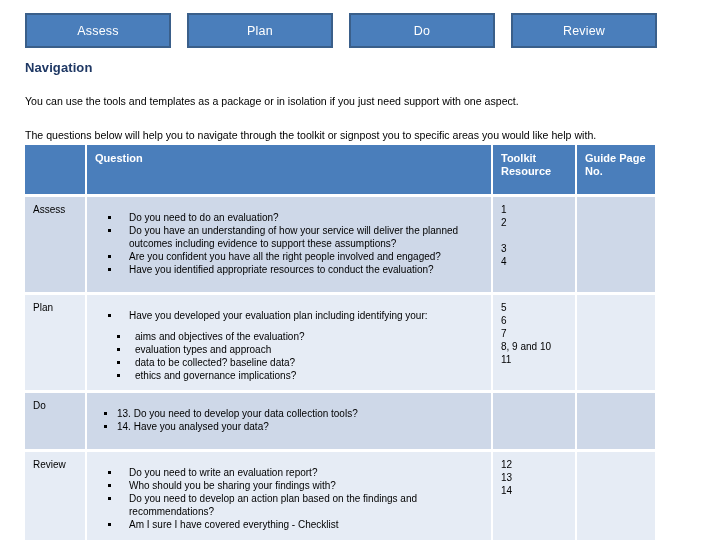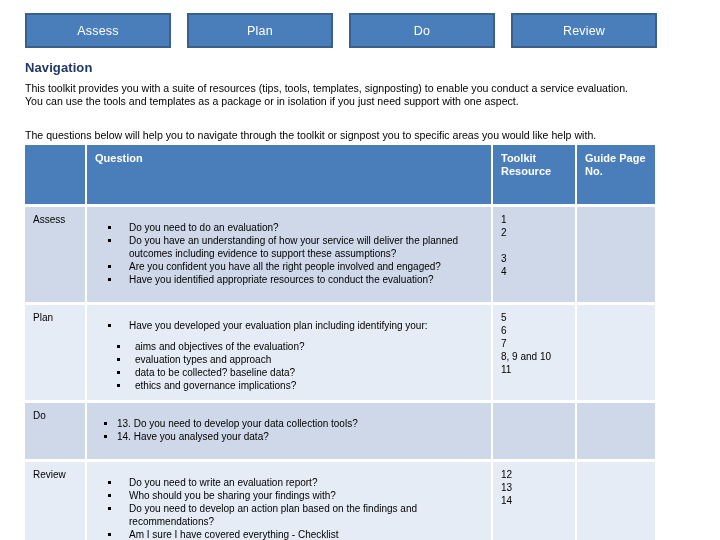--- a/index.html
+++ b/index.html
@@ -85,21 +85,21 @@
   .nav-table col.c-res    { width: 84px; }
   .nav-table col.c-guide  { width: 78px; }
 
   .nav-table thead th {
     background: #4a7ebb;
     color: #ffffff;
     font-weight: bold;
     font-size: 11px;
     text-align: left;
     vertical-align: top;
-    padding: 7px 8px 26px 8px;
+    padding: 7px 8px 16px 8px;
     border-right: 2px solid #ffffff;
     line-height: 13px;
   }
   .nav-table thead th:last-child { border-right: none; }
   .nav-table thead th.blank { background: #4a7ebb; }
 
   .nav-table tbody td {
     vertical-align: top;
     padding: 6px 8px 8px 8px;
     border-right: 2px solid #ffffff;
@@ -170,21 +170,21 @@
   <div class="tab">Assess</div>
   <div class="tab">Plan</div>
   <div class="tab">Do</div>
   <div class="tab">Review</div>
 </div>
 
 <div class="heading">Navigation</div>
 
 <div class="intro">
   <p>
-    <span>This toolkit provides you with a suite of resources (tips, tools, templates, signposting) to enable you conduct a service evaluation.</span><br>
+    <br>
     <span>You can use the tools and templates as a package or in isolation if you just need support with one aspect.</span>
   </p>
   <p class="spaced">The questions below will help you to navigate through the toolkit or signpost you to specific areas you would like help with.</p>
 </div>
 
 <table class="nav-table">
   <colgroup>
     <col class="c-phase">
       <col class="c-q">
       <col class="c-res">

